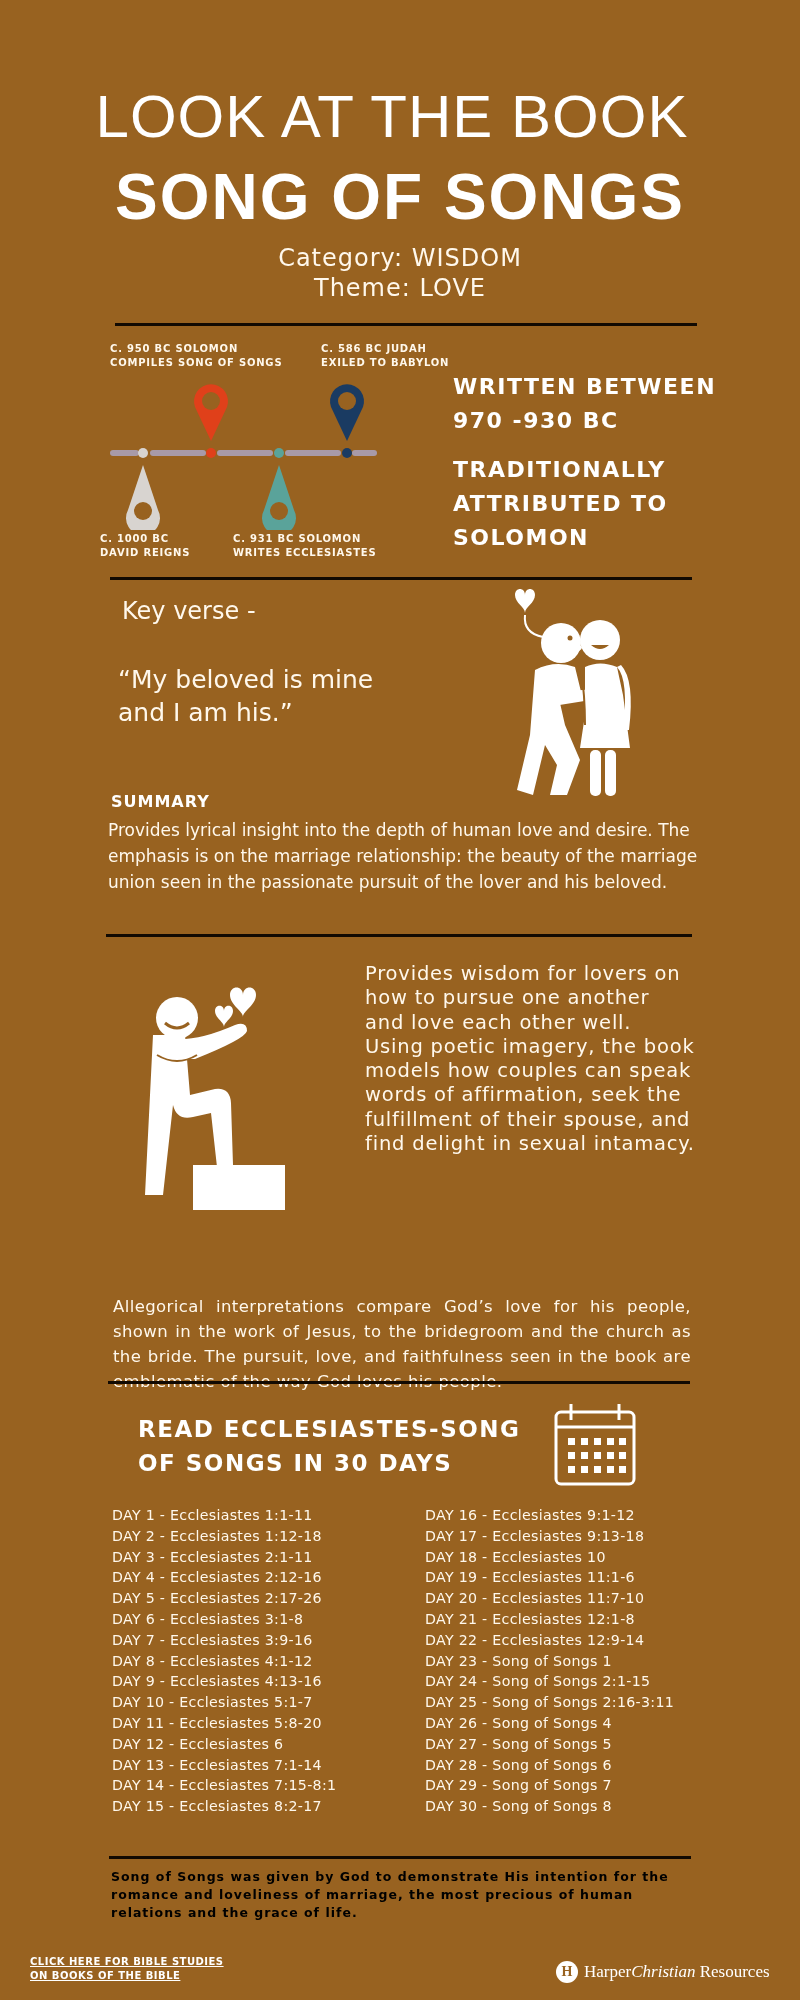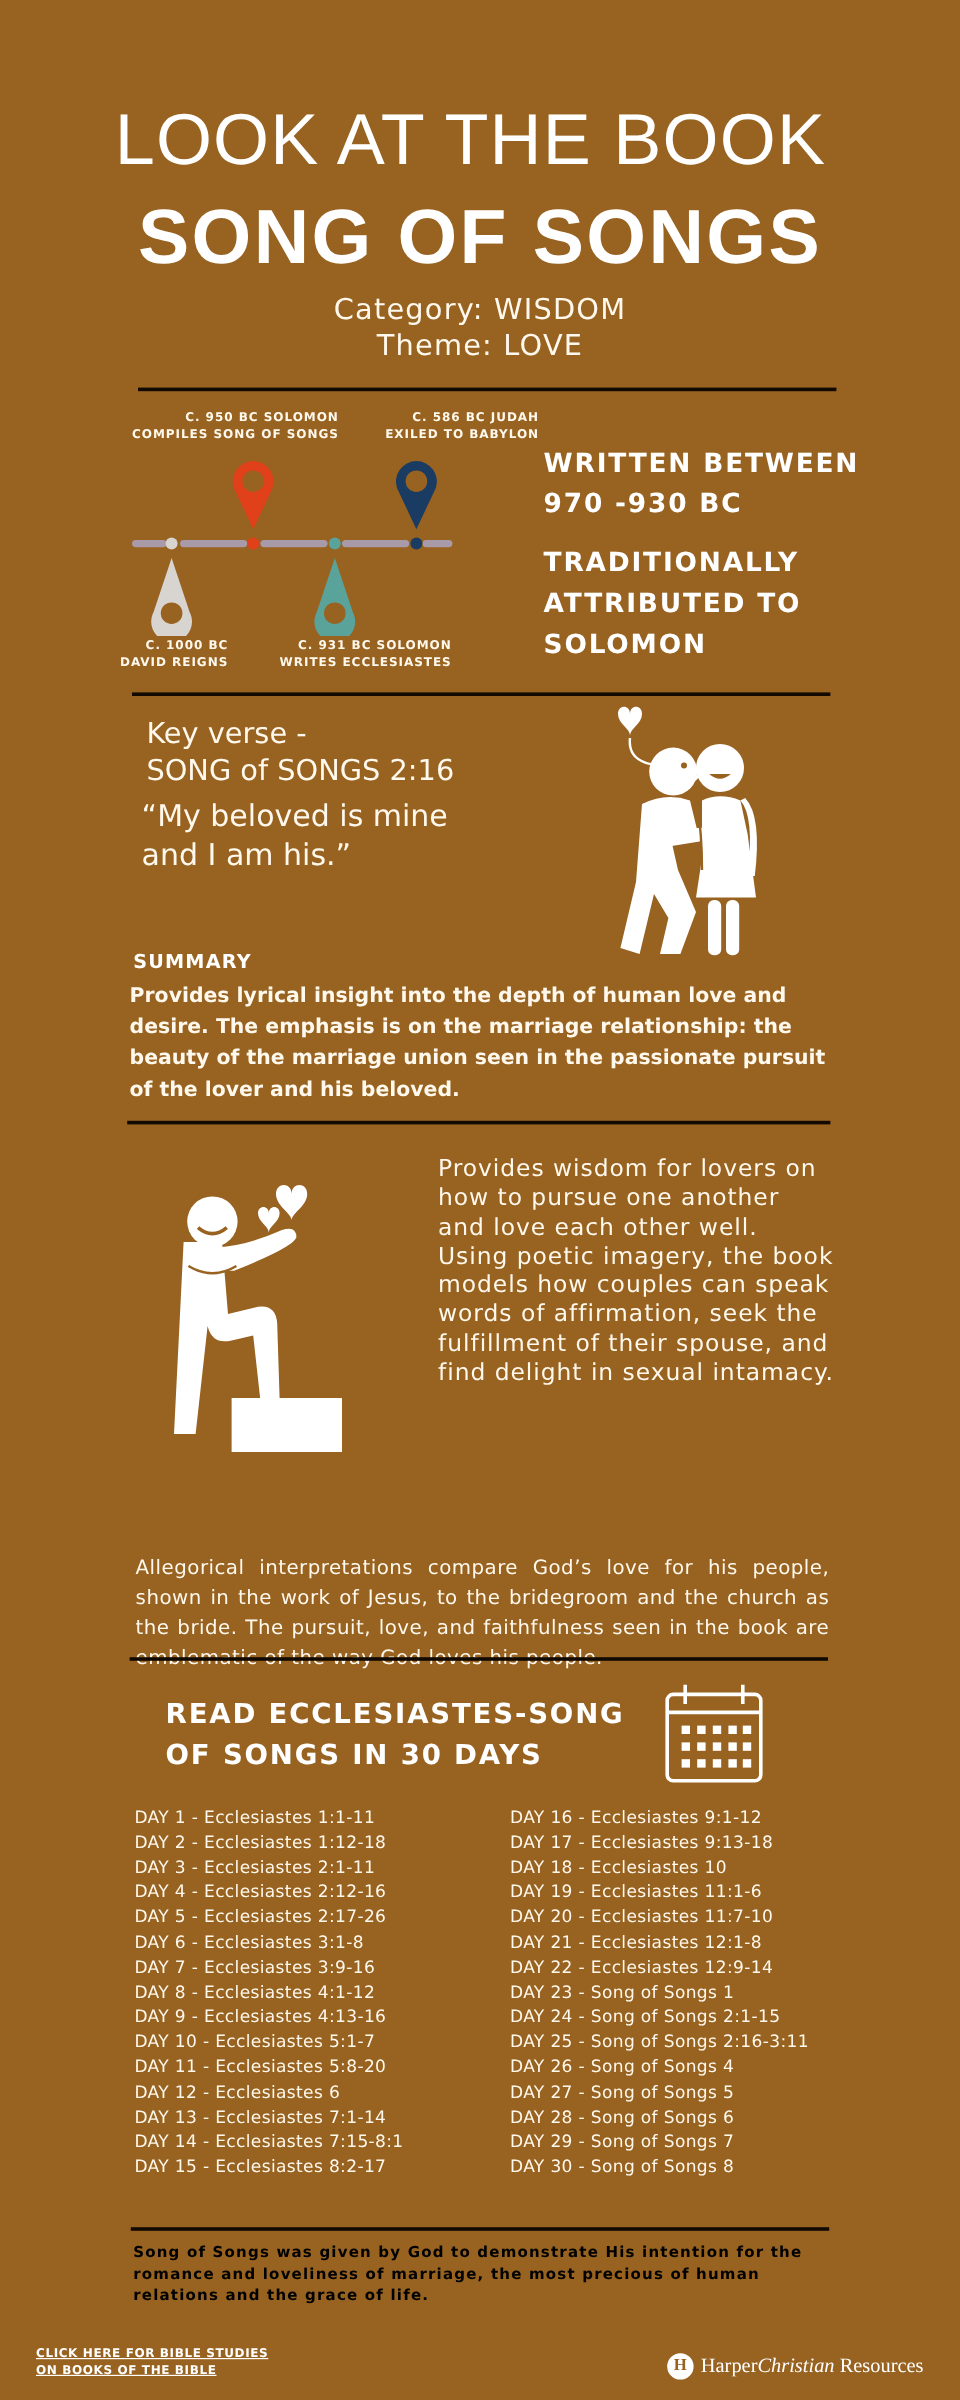--- a/index.html
+++ b/index.html
@@ -20,21 +20,21 @@
     .cat { left: 0; width: 800px; top: 243px; text-align: center; font-family: "DejaVu Sans", sans-serif; font-size: 24px; line-height: 30px; letter-spacing: 1px; color: #fff8ec; }
 
     
     .tl-label { font-family: "DejaVu Sans", sans-serif; font-weight: 700; font-size: 10px; line-height: 14px; letter-spacing: 0.8px; color: #fff8ec; }
     .side-head { left: 453px; font-family: "DejaVu Sans", sans-serif; font-weight: 700; font-size: 22px; line-height: 34px; letter-spacing: 1.5px; color: #fff; }
 
     
     .kv { left: 122px; top: 596px; font-family: "DejaVu Sans", sans-serif; font-size: 24px; line-height: 31px; color: #fff8ec; }
     .quote { left: 118px; top: 663px; font-family: "DejaVu Sans", sans-serif; font-size: 25px; line-height: 33px; color: #fff8ec; }
     .summary-h { left: 111px; top: 792px; font-family: "DejaVu Sans", sans-serif; font-weight: 700; font-size: 16px; letter-spacing: 1px; color: #fff; }
-    .summary { left: 108px; top: 817px; width: 590px; font-family: "DejaVu Sans", sans-serif; font-size: 17px; line-height: 26px; color: #fff8ec; font-weight: bold; }
+    .summary { left: 108px; top: 817px; width: 590px; font-family: "DejaVu Sans", sans-serif; font-size: 17px; line-height: 26px; color: #fff8ec; }
 
     .wisdom { left: 365px; top: 962px; width: 330px; font-family: "DejaVu Sans", sans-serif; font-size: 19.5px; line-height: 24.3px; letter-spacing: 0.8px; color: #fff8ec; }
     .alleg { left: 113px; top: 1270px; width: 578px; font-family: "DejaVu Sans", sans-serif; font-size: 16.5px; line-height: 25px; letter-spacing: 0.4px; text-align: justify; text-align-last: left; color: #fff8ec; margin-top: 24px; }
 
     .read-h { left: 138px; top: 1412px; font-family: "DejaVu Sans", sans-serif; font-weight: 700; font-size: 23px; line-height: 34px; letter-spacing: 1.5px; color: #fff; }
 
     .days { font-family: "DejaVu Sans", sans-serif; font-size: 14.2px; line-height: 20.8px; letter-spacing: 0.3px; color: #fff8ec; list-style: none; }
     .days li { white-space: nowrap; }
 
     .closing { left: 111px; top: 1868px; width: 585px; font-family: "DejaVu Sans", sans-serif; font-weight: 700; font-size: 12.5px; line-height: 18px; letter-spacing: 1px; color: #000000; }
@@ -49,21 +49,21 @@
 
 <div class="abs look">LOOK AT THE BOOK</div>
 <div class="abs title">SONG OF SONGS</div>
 <div class="abs cat">
   <div>Category: WISDOM</div>
   <div>Theme: LOVE</div>
 </div>
 
 <div class="divider" style="left:115px; top:323px; width:582px;"></div>
 
-<div class="abs" style="left:0; top:0; width:800px; height:580px;text-align:right;">
+<div class="abs" style="left:0; top:0; width:800px; height:580px;">
 
   <div class="abs tl-label" style="left:110px; top:342px;">
     <div>C. 950 BC SOLOMON</div>
     <div>COMPILES SONG OF SONGS</div>
   </div>
   <div class="abs tl-label" style="left:321px; top:342px;">
     <div>C. 586 BC JUDAH</div>
     <div>EXILED TO BABYLON</div>
   </div>
 
@@ -120,21 +120,20 @@
 <div class="abs side-head" style="top:453px;">
   <div>TRADITIONALLY</div>
   <div>ATTRIBUTED TO</div>
   <div>SOLOMON</div>
 </div>
 
 <div class="divider" style="left:110px; top:577px; width:582px;"></div>
 
 <div class="abs kv">
   <div>Key verse -</div>
-  <div>SONG of SONGS 2:16</div>
 </div>
 <div class="abs quote">
   <div>“My beloved is mine</div>
   <div>and I am his.”</div>
 </div>
 
 <svg class="abs" style="left:505px; top:585px;" width="140" height="215" viewBox="0 0 140 215">
   <g fill="#fff">
 
     <path d="M10 10 C10 2 20 2 20 10 C20 2 30 2 30 10 C30 18 20 22 20 28 C20 22 10 18 10 10 Z"></path>

